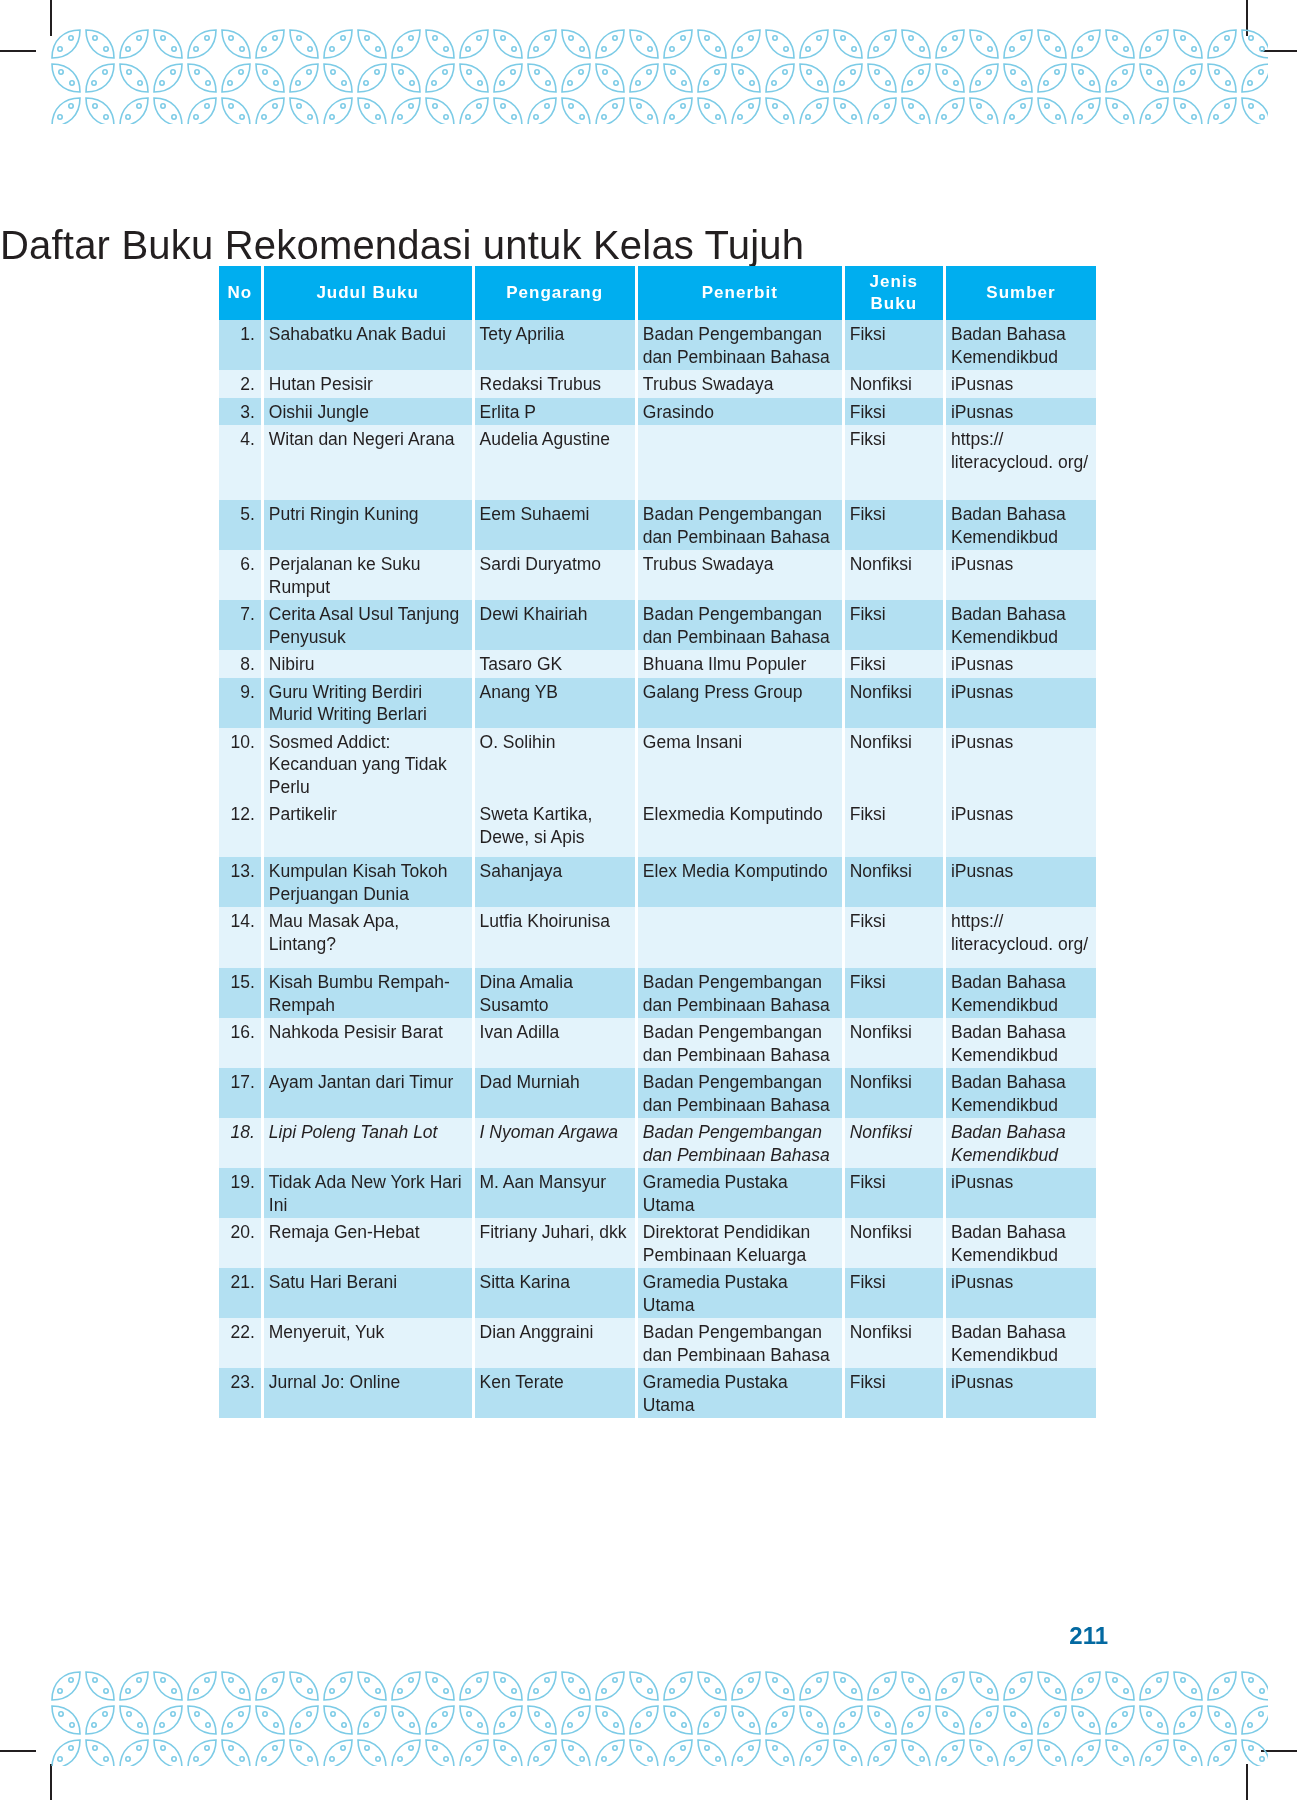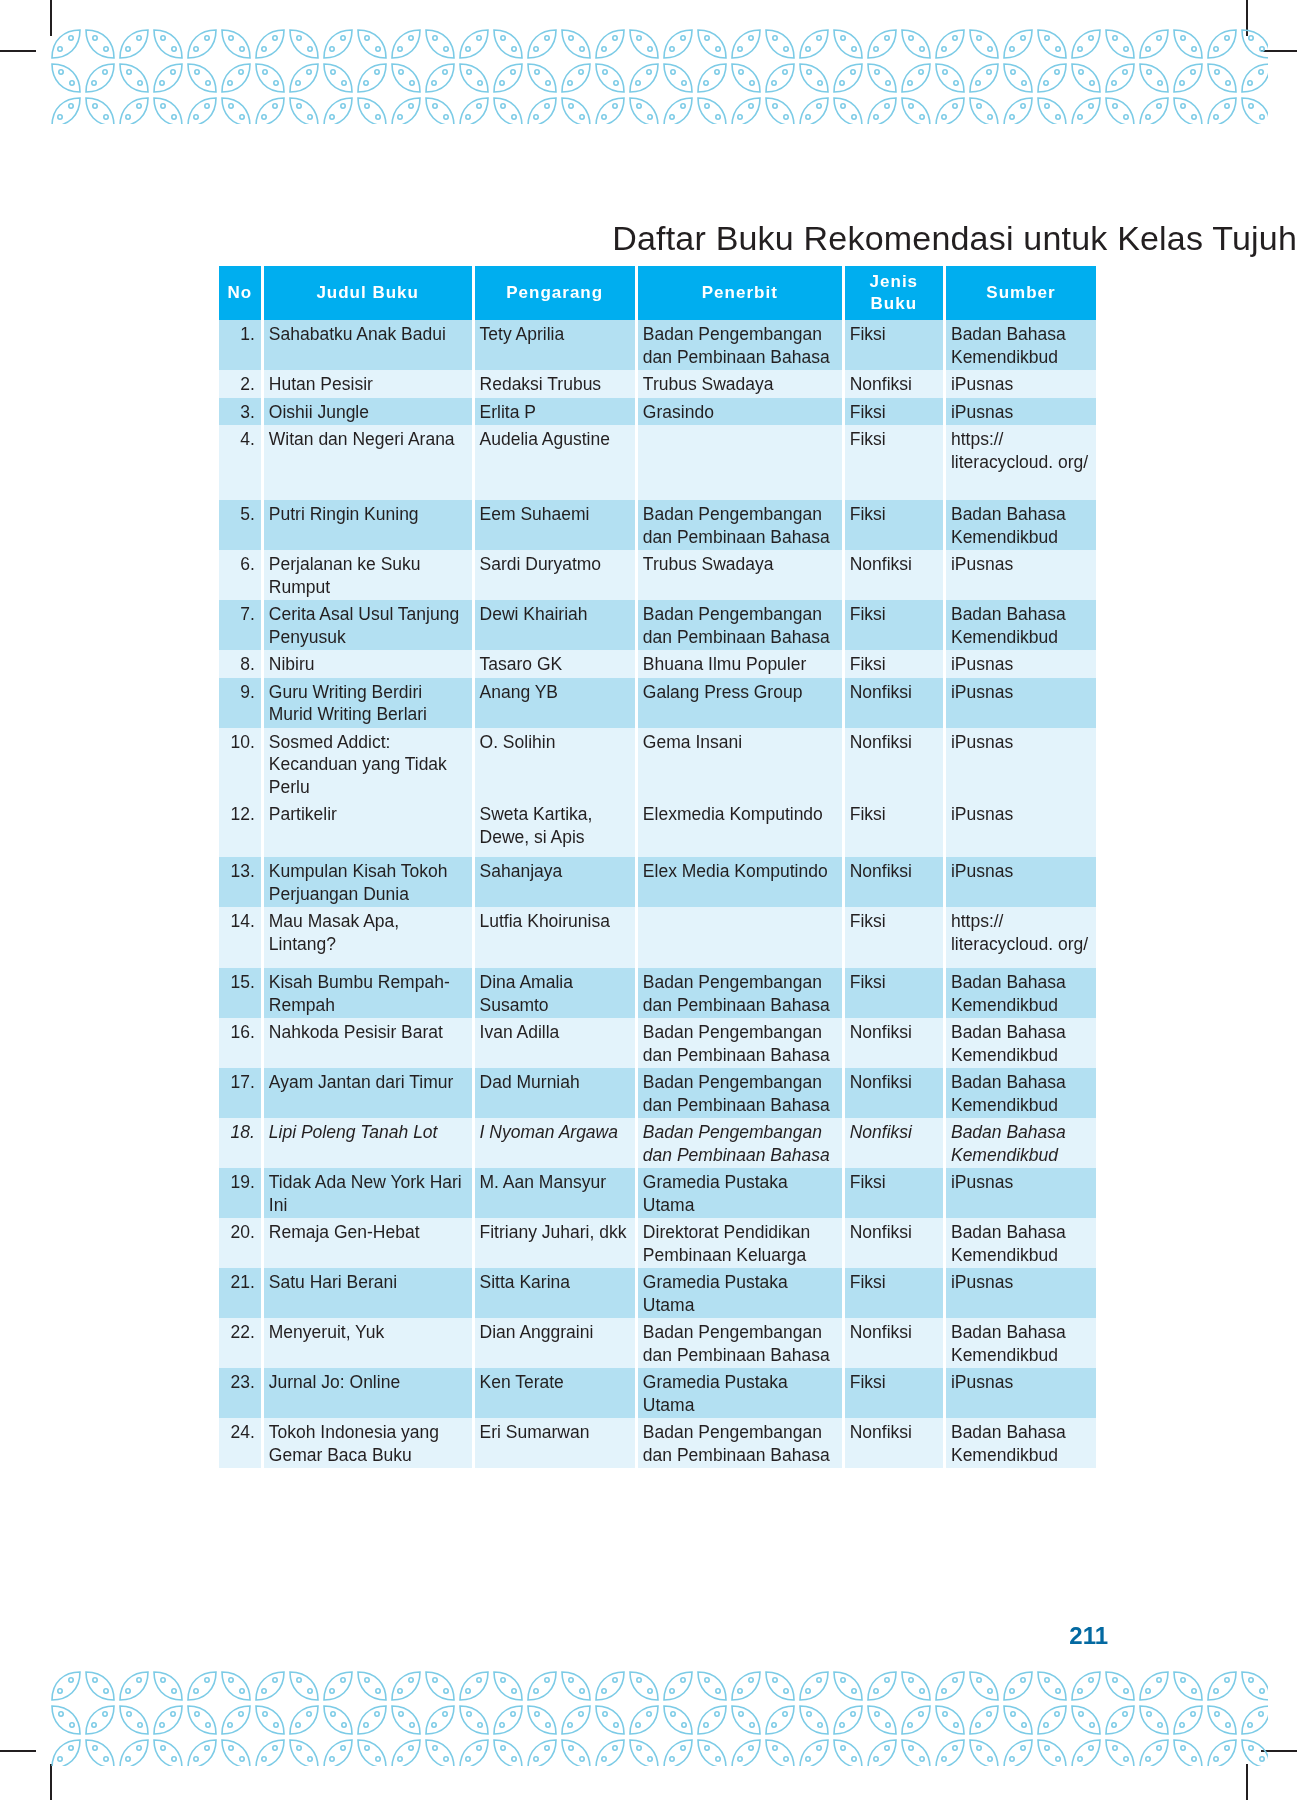--- a/index.html
+++ b/index.html
@@ -2,22 +2,22 @@
 <html><head>
 <meta charset="utf-8">
 <style>
   html, body { margin:0; padding:0; background:#ffffff; }
   body { width:1297px; height:1800px; position:relative; overflow:hidden;
          font-family:"Liberation Sans", "DejaVu Sans", sans-serif; color:#231f20; }
   .band { position:absolute; left:50px; width:1218px; height:96px; }
   .band.top { top:28px; }
   .band.bottom { top:1670px; }
   .crop { position:absolute; background:#231f20; }
-  .title { position:absolute; top:196px; left:0; width:1297px; text-align:right;
-           font-size:34px; font-weight:normal; color:#231f20; letter-spacing:0.2px; }
+  .title { position:absolute; top:196px; left:0; width:1297px; text-align:left;
+           font-size:40px; font-weight:normal; color:#231f20; letter-spacing:0.2px; }
   table.books { position:absolute; left:219px; top:266px; width:883px;
                 border-collapse:separate; border-spacing:3px 0; margin-left:-3px; }
   table.books th { background:#00aeef; color:#ffffff; font-weight:bold; font-size:17px;
                    height:54px; padding:0 4px; text-align:center; letter-spacing:1px; line-height:22px; }
   table.books td { font-size:17.5px; line-height:22.5px; vertical-align:top; padding:3px 5px 2px 5px;
                    color:#231f20; }
   table.books tr.odd td { background:#b3e0f2; }
   table.books tr.even td { background:#e3f3fb; }
   table.books td.no { text-align:right; padding-right:6px; }
   .pageno { position:absolute; top:1622px; left:1040px; width:68px; text-align:right;
@@ -251,24 +251,16 @@
         <td>Badan Bahasa Kemendikbud</td>
       </tr>
       <tr class="odd" style="height: 50px;">
         <td class="no">23.</td>
         <td>Jurnal Jo: Online</td>
         <td>Ken Terate</td>
         <td>Gramedia Pustaka Utama</td>
         <td>Fiksi</td>
         <td>iPusnas</td>
       </tr>
-      <tr class="even" style="height: 50px;">
-        <td class="no">24.</td>
-        <td>Tokoh Indonesia yang Gemar Baca Buku</td>
-        <td>Eri Sumarwan</td>
-        <td>Badan Pengembangan dan Pembinaan Bahasa</td>
-        <td>Nonfiksi</td>
-        <td>Badan Bahasa Kemendikbud</td>
-      </tr>
     </tbody>
 </table>
 
 <div class="pageno">211</div>
 
 </body></html>

